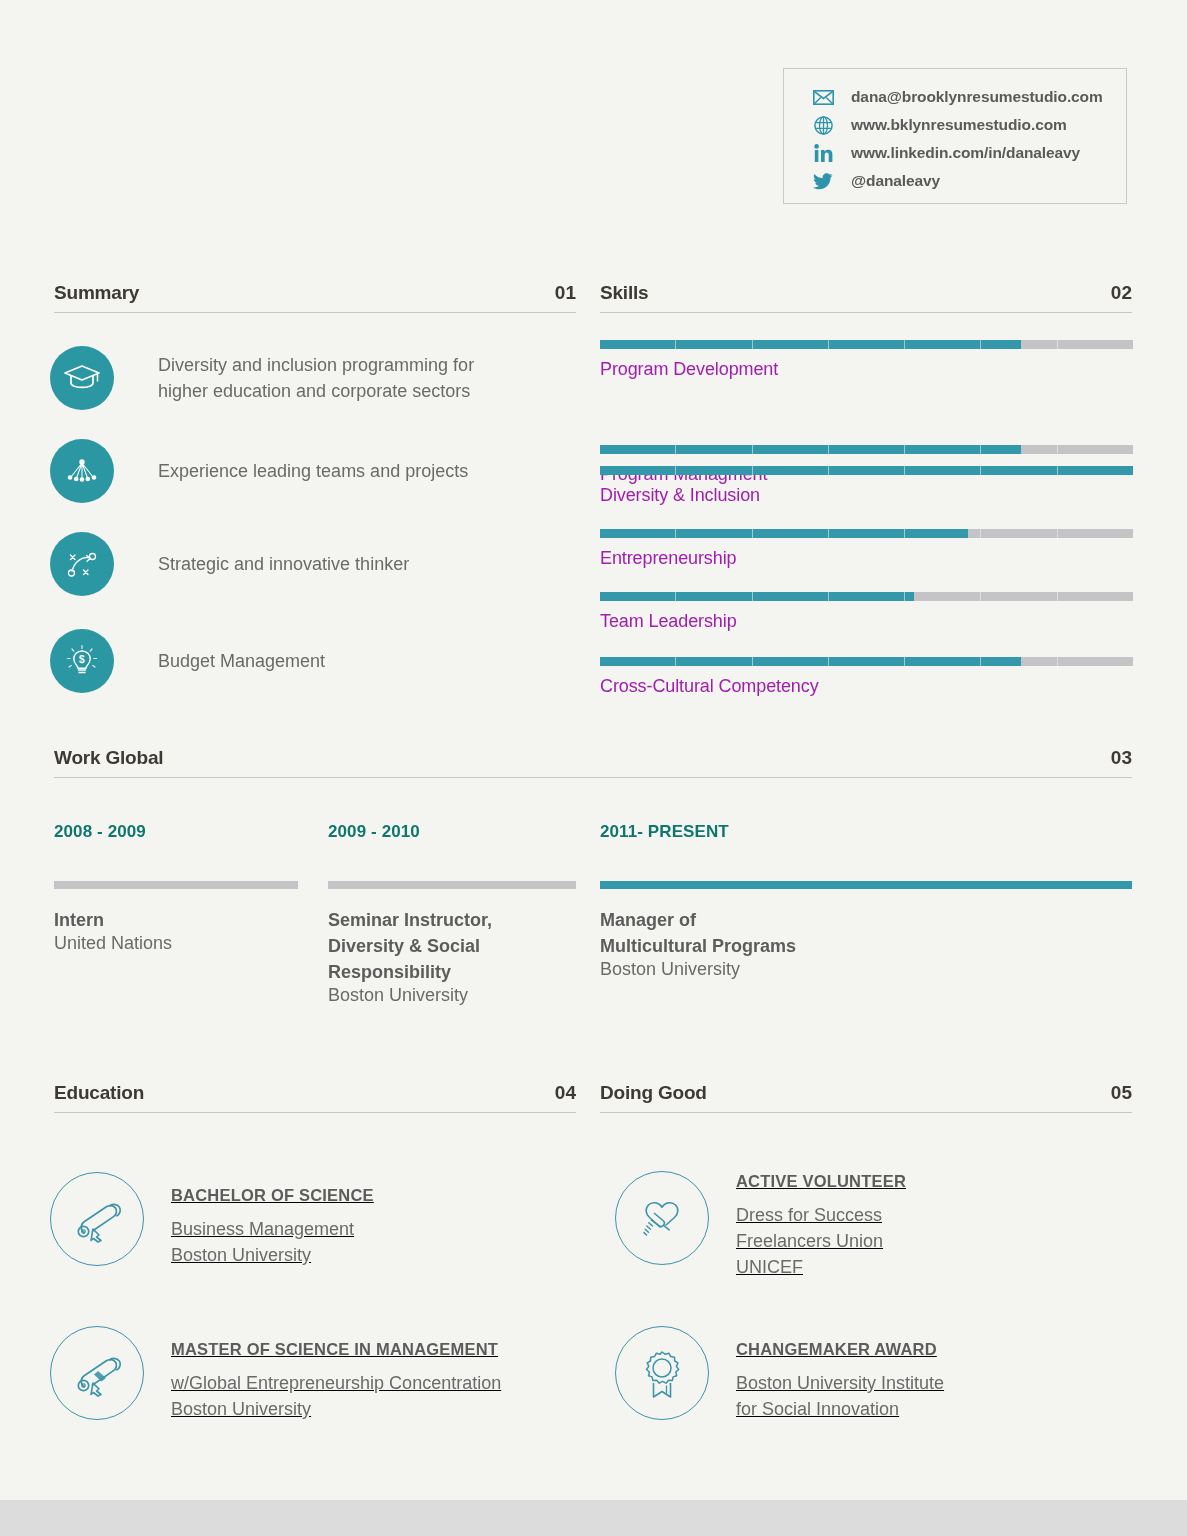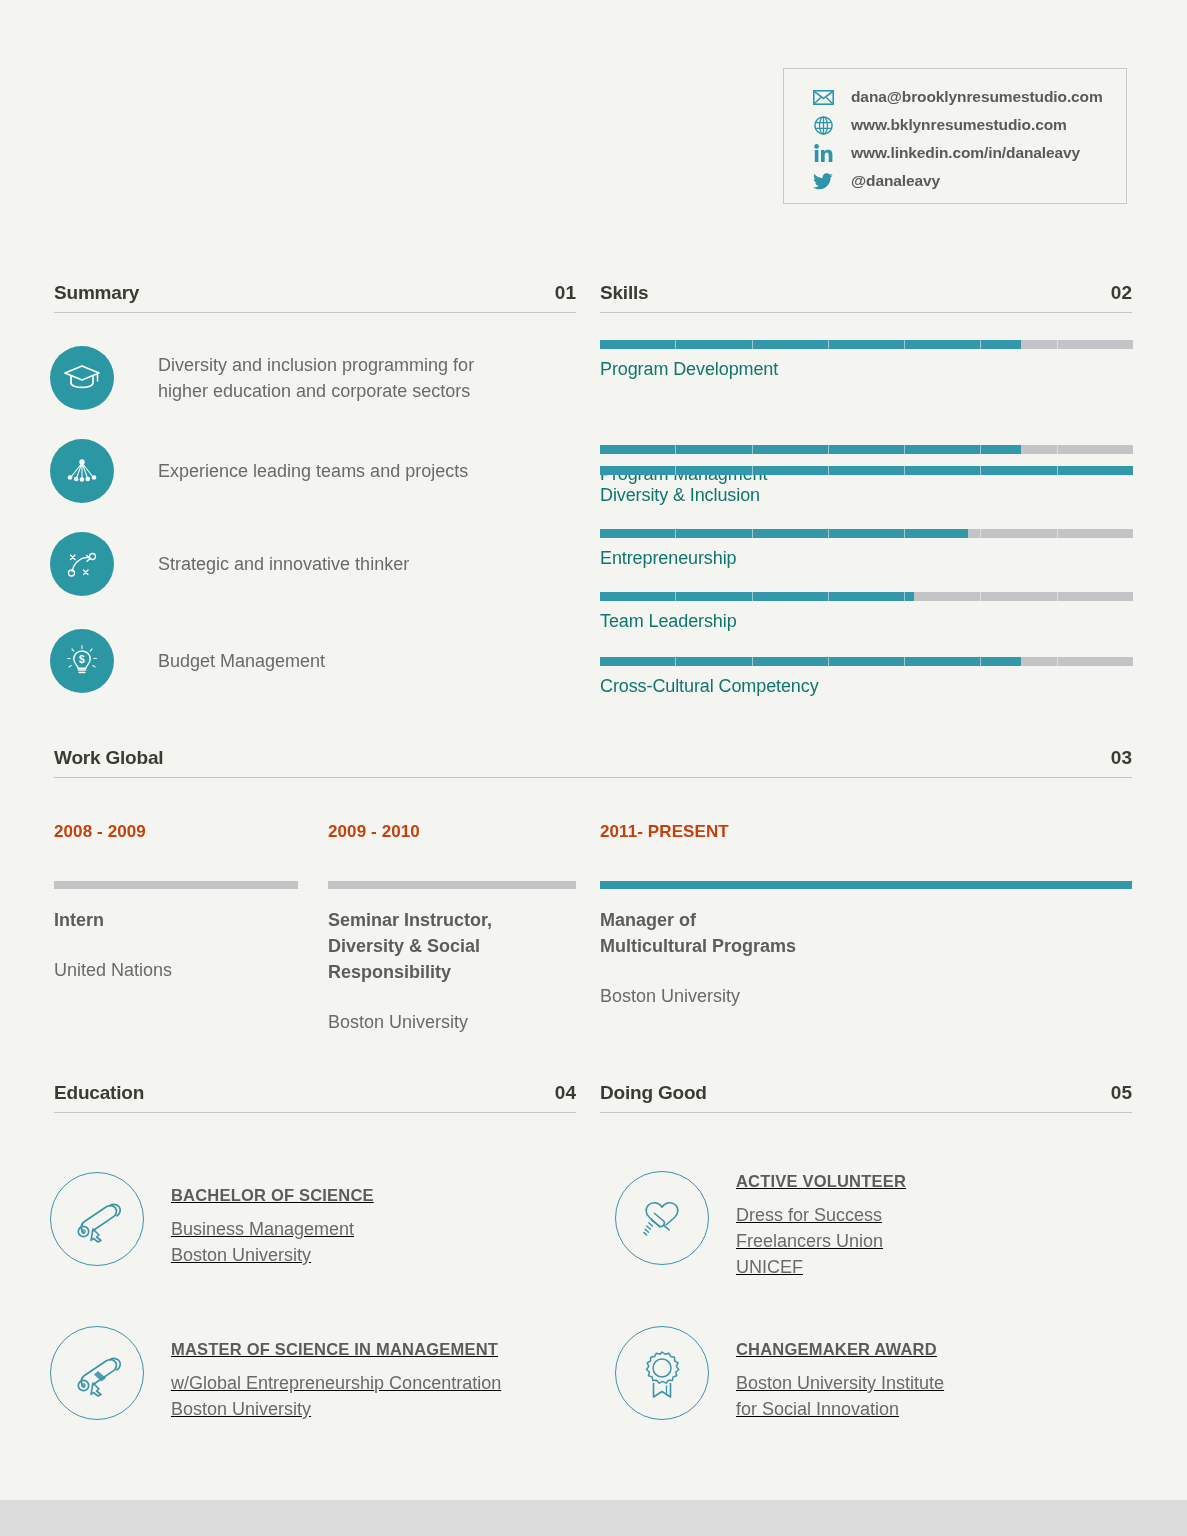--- a/index.html
+++ b/index.html
@@ -76,36 +76,36 @@
   .skill { position: absolute; left: 0; width: 533px; }
   .bar-track {
     position: relative; height: 9px; width: 100%;
     background: #c4c4c6; overflow: hidden;
   }
   .bar-fill { position: absolute; left: 0; top: 0; height: 9px; background: #3498ab; }
   .bar-segs { position: absolute; left: 0; top: 0; height: 9px; width: 100%; display: flex; }
   .bar-segs i { flex: 1 1 0; border-right: 1px solid rgba(244,244,241,.55); }
   .bar-segs i:last-child { border-right: none; }
   .skill-label {
-    margin-top: 10px; font-size: 18px; color: #0f766e; letter-spacing: -0.1px;
+    margin-top: 10px; font-size: 18px; color: #a21caf; letter-spacing: -0.1px;
   }
 
   
   .job { position: absolute; }
   .job-dates {
-    font-size: 17px; font-weight: bold; color: #c2410c; letter-spacing: 0.1px;
+    font-size: 17px; font-weight: bold; color: #0f766e; letter-spacing: 0.1px;
   }
   .job-bar { height: 8px; margin-top: 39px; }
   .job-bar.gray { background: #c4c4c6; }
   .job-bar.teal { background: #3498ab; }
   .job-title {
     margin-top: 18px; font-size: 18px; line-height: 26px;
     font-weight: bold; color: #5c5c5c; white-space: pre-line;
   }
-  .job-org { margin-top: 27px; font-size: 18px; color: #6a6a6a; }
+  .job-org { margin-top: 0; font-size: 18px; color: #6a6a6a; }
 
   
   .entry { position: absolute; display: flex; align-items: center; text-decoration: underline; }
   .entry-circle {
     width: 94px; height: 94px; border-radius: 50%;
     border: 1.6px solid #3d94a8; flex: 0 0 94px;
     display: flex; align-items: center; justify-content: center;
   }
   .entry-circle svg { display: block; }
   .entry-body { margin-left: 27px; padding-top: 16px; }

